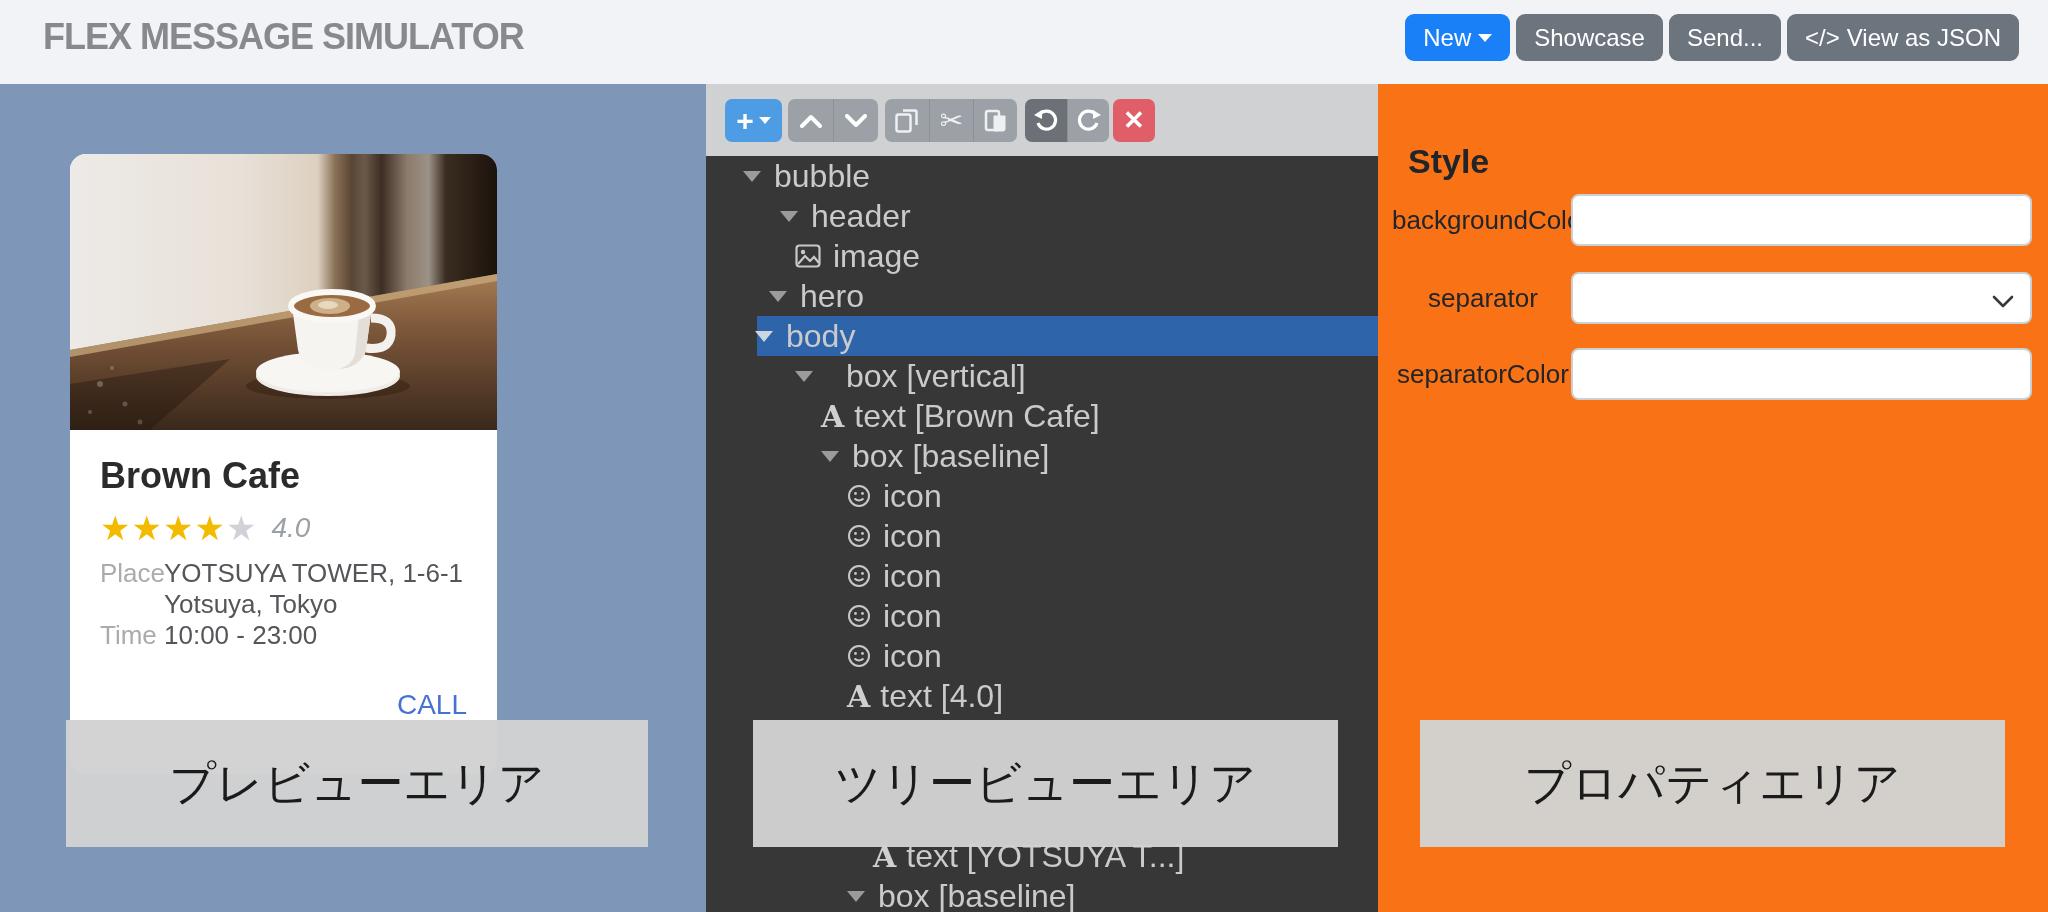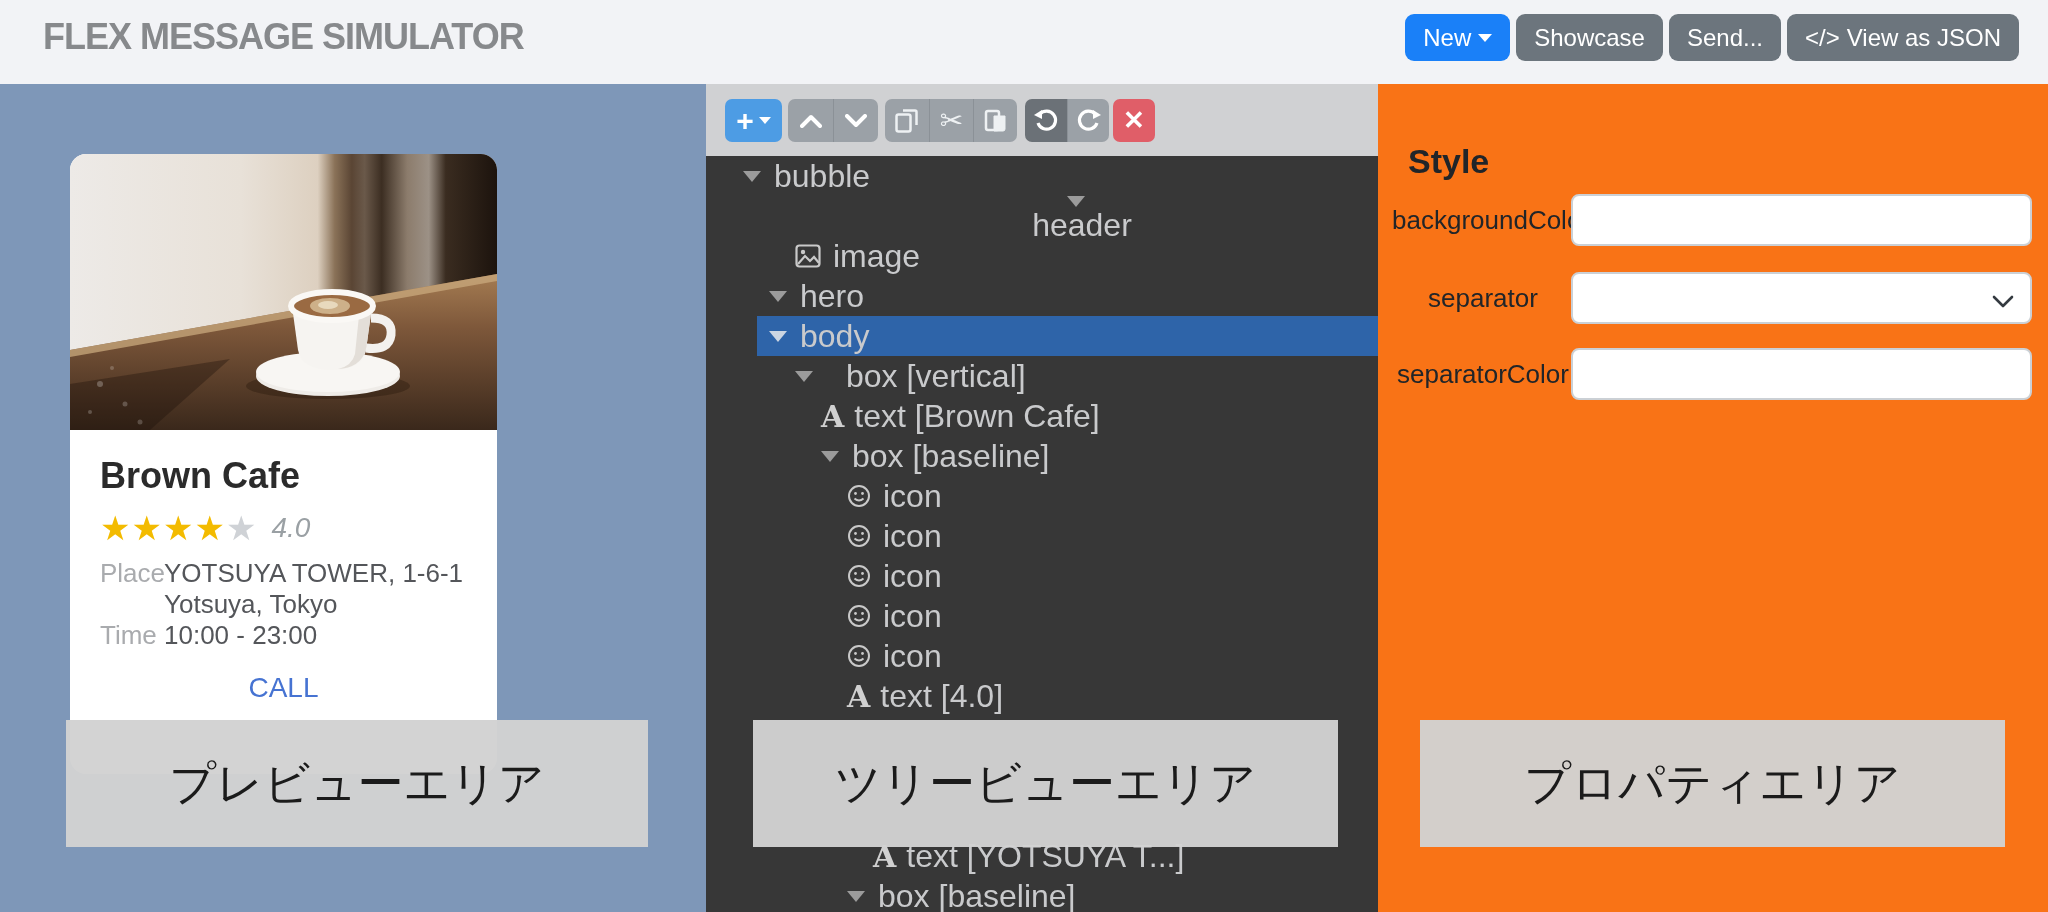--- a/index.html
+++ b/index.html
@@ -26,21 +26,21 @@
   .card-body { padding:26px 30px 0 30px; }
   .card-title { font-size:36px; font-weight:bold; color:#2b2b2b; line-height:40px; }
   .stars { margin-top:14px; display:flex; align-items:center; font-size:34px; line-height:36px; }
   .star { color:#f3bb00; letter-spacing:1px; }
   .star.off { color:#cfd2d6; }
   .rating-num { color:#9aa0a4; font-size:28px; margin-left:14px;font-style:italic; }
   .info { margin-top:12px; }
   .irow { display:flex; font-size:26px; line-height:31px; }
   .ilabel { width:64px; color:#a9abae; flex:none; }
   .ivalue { color:#54565a; width:300px; }
-  .call { margin-top:21px; text-align:center; font-size:28px; color:#4673d2; }
+  .call { margin-top:38px; text-align:right; font-size:28px; color:#4673d2; }
 
   
   .toolbar { position:absolute; left:0; top:0; width:672px; height:72px; background:#d0d1d3; }
   .tb { position:absolute; top:15px; height:43px; display:flex; }
   .tbtn { height:43px; border:none; display:flex; align-items:center; justify-content:center; color:#fff; }
   .grp .tbtn { background:#9ba1a7; }
   .grp .tbtn + .tbtn { border-left:1px solid #8b9197; }
   .grp .tbtn:first-child { border-radius:7px 0 0 7px; }
   .grp .tbtn:last-child { border-radius:0 7px 7px 0; }
   .tbtn.blue { background:#4d9ce4; border-radius:7px; width:57px; gap:5px; }
@@ -215,37 +215,37 @@
       <button class="tbtn red">
           <span>✕</span>
         </button>
     </div>
   </div>
   <div class="tree" id="tree-rows">
       <div class="trow" style="padding-left: 37px;">
         <span class="caret"></span>
         <span class="lbl">bubble</span>
       </div>
-      <div class="trow" style="padding-left: 74px; flex-direction: column;">
+      <div class="trow" style="padding-left: 74px;">
         <span class="caret"></span>
         <span class="lbl">header</span>
       </div>
       <div class="trow" style="padding-left: 89px;">
         <svg class="ticon" width="26" height="24" viewBox="0 0 26 24">
           <rect x="1.5" y="1.5" width="23" height="21" rx="3" fill="none" stroke="#c9c9c9" stroke-width="2.2"></rect>
           <circle cx="8" cy="8" r="2.2" fill="#c9c9c9"></circle>
           <path d="M3 20 L10 12 L15 17 L19 13 L24 19" fill="none" stroke="#c9c9c9" stroke-width="2.2"></path>
         </svg>
         <span class="lbl">image</span>
       </div>
       <div class="trow" style="padding-left: 63px;">
         <span class="caret"></span>
         <span class="lbl">hero</span>
       </div>
-      <div class="trow sel" style="padding-left: 63px; background: linear-gradient(90deg, transparent 51px, rgb(46, 100, 169) 51px);">
+      <div class="trow sel" style="padding-left: 49px; background: linear-gradient(90deg, transparent 51px, rgb(46, 100, 169) 51px);">
         <span class="caret"></span>
         <span class="lbl">body</span>
       </div>
       <div class="trow" style="padding-left: 89px; gap: 20px;">
         <span class="caret"></span>
         <span class="lbl">box [vertical]</span>
       </div>
       <div class="trow" style="padding-left: 115px;">
         <span class="aicon">A</span>
         <span class="lbl">text [Brown Cafe]</span>

